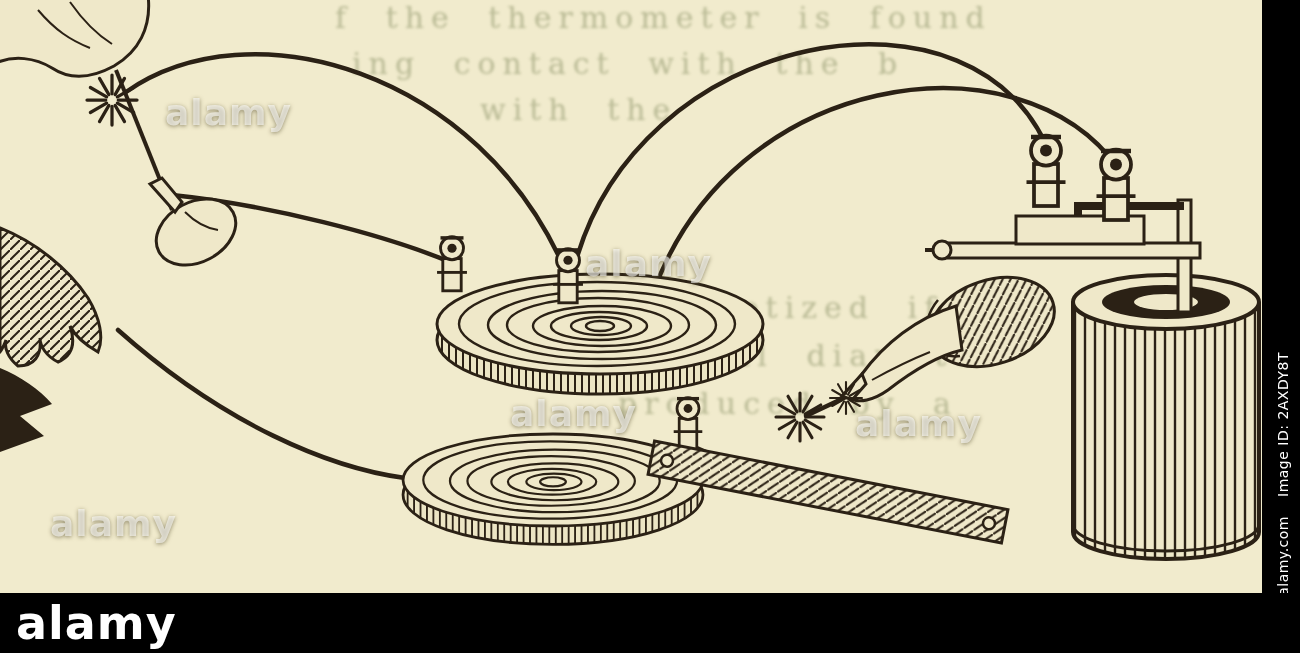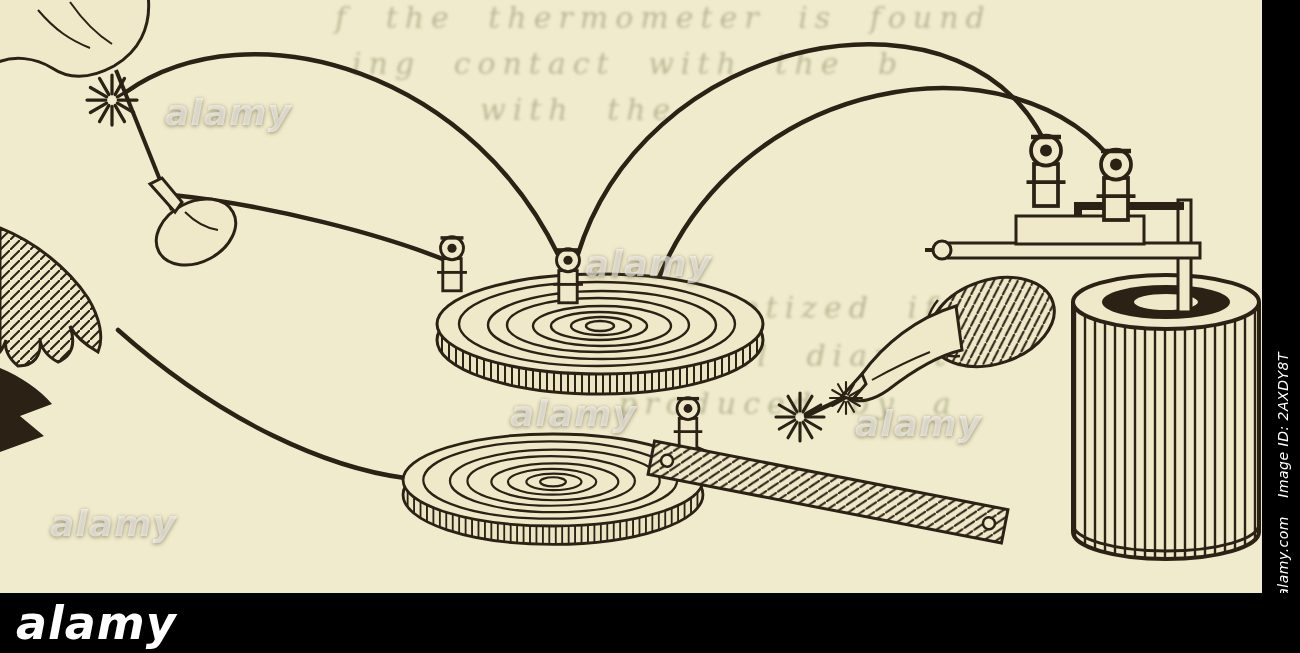--- a/index.html
+++ b/index.html
@@ -1,17 +1,17 @@
 <!DOCTYPE html>
 <html><head>
 <meta charset="utf-8">
 <style>
   html,body{margin:0;padding:0;background:#111;}
   .stage{position:relative;width:1300px;height:653px;background:#86efac;overflow:hidden;
-         font-family:"DejaVu Sans",sans-serif;font-style:italic;}
+         font-family:"DejaVu Sans",sans-serif;}
   .photo{position:absolute;left:0;top:0;width:1262px;height:593px;background:#f1ebcd;overflow:hidden;}
   .ghost-layer{position:absolute;inset:0;}
   .ghost{position:absolute;font-family:"DejaVu Serif",serif;color:#8a9166;opacity:.55;
          filter:blur(1.6px);font-size:30px;letter-spacing:7px;word-spacing:16px;white-space:nowrap;}
   .engraving{position:absolute;left:0;top:0;}
   .wm{position:absolute;font-weight:bold;font-size:36px;letter-spacing:1px;
       color:rgba(255,255,255,.58);text-shadow:0 1px 4px rgba(100,92,60,.65);}
   .bottombar{position:absolute;left:0;bottom:0;width:1300px;height:60px;background:#000;
              display:flex;align-items:center;}
   .logo{color:#fff;font-size:46px;font-weight:bold;letter-spacing:1px;padding-left:16px;line-height:60px;}

